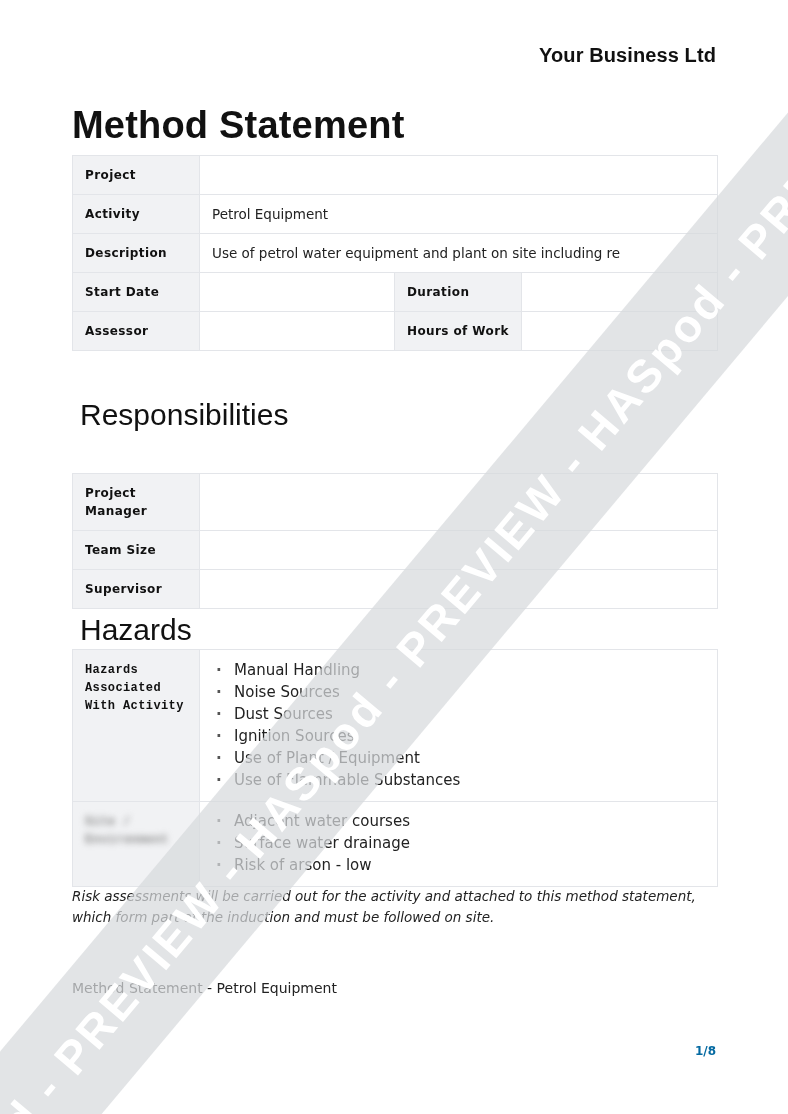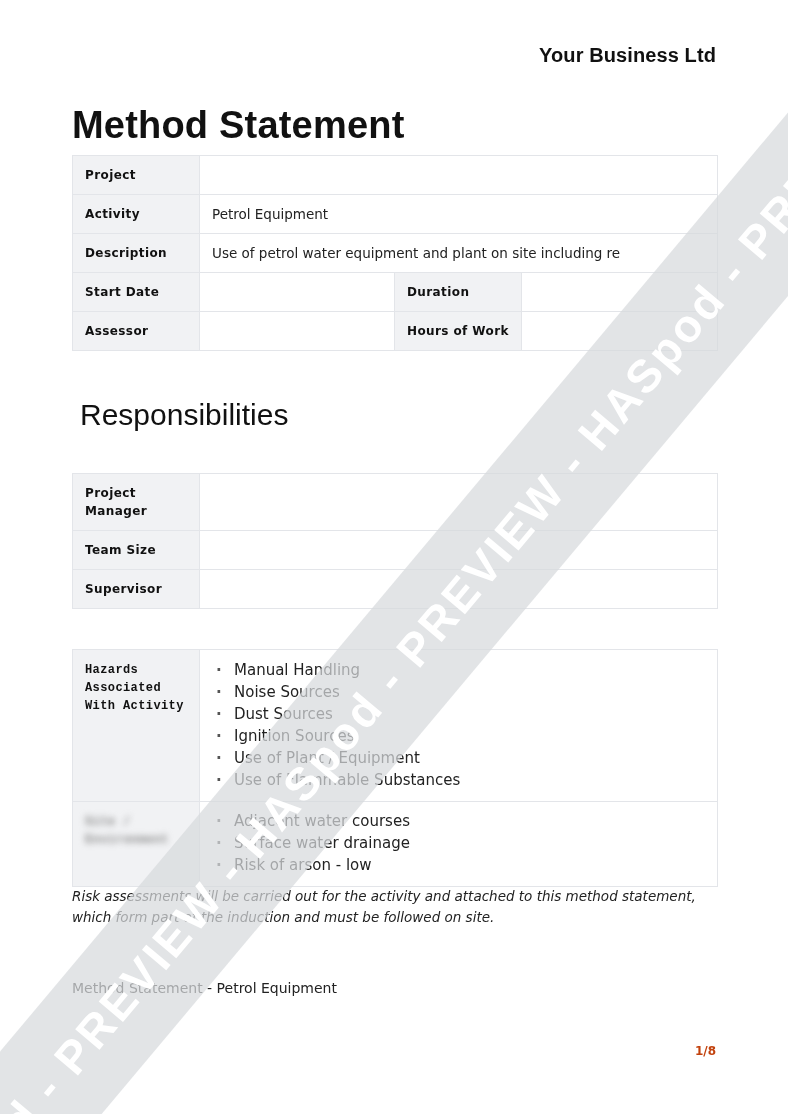--- a/index.html
+++ b/index.html
@@ -34,21 +34,21 @@
     .row41 td { height: 38px; }
     ul.bullets { list-style: none; margin: 0; padding: 8px 0 10px 4px; }
     ul.bullets li { font-size: 15px; line-height: 22px; color: #222; position: relative; padding-left: 18px; }
     ul.bullets li::before { content: "·"; position: absolute; left: 0; top: 0; font-weight: bold; color: #555; }
     td.lbl.top { vertical-align: top; padding-top: 11px; line-height: 18px; font-family: Liberation Mono, monospace; }
     .note {
       position: absolute; left: 72px; top: 886px; width: 650px; font-style: italic; font-size: 13.5px;
       line-height: 20.5px; color: #222;
     }
     .footer-left { position: absolute; left: 72px; top: 980px; font-size: 14px; color: #222; }
-    .footer-right { position: absolute; right: 72px; top: 1044px; font-size: 12px; font-weight: bold; color: #c2410c; }
+    .footer-right { position: absolute; right: 72px; top: 1044px; font-size: 12px; font-weight: bold; color: #0369a1; }
     .blurred { filter: blur(3px); color: #888; }
     .watermark {
       position: absolute; left: -260px; top: 560px; width: 1400px; height: 118px;
       background: rgba(215, 217, 221, 0.72); transform: rotate(-50deg); transform-origin: center;
       display: flex; align-items: center; justify-content: center; pointer-events: none;
     }
     .watermark span {
       color: #ffffff; font-size: 46px; font-weight: bold; letter-spacing: 3px; white-space: nowrap;
       font-family: "Liberation Sans", sans-serif;
     }
@@ -113,20 +113,21 @@
       <td class="lbl">Team Size</td>
       <td class="val"></td>
     </tr>
     <tr class="row41">
       <td class="lbl">Supervisor</td>
       <td class="val"></td>
     </tr>
   </tbody>
     </table>
 
+  <h2 class="section-title" style="top:605px;">Hazards</h2>
   <table class="grid" style="top:649px;">
     <colgroup>
         <col style="width:127px">
         <col style="width:518px">
       </colgroup>
     <tbody>
         <tr style="height:150px;">
       <td class="lbl top">
         <div style="width:100px;">Hazards Associated With Activity</div>
       </td>

